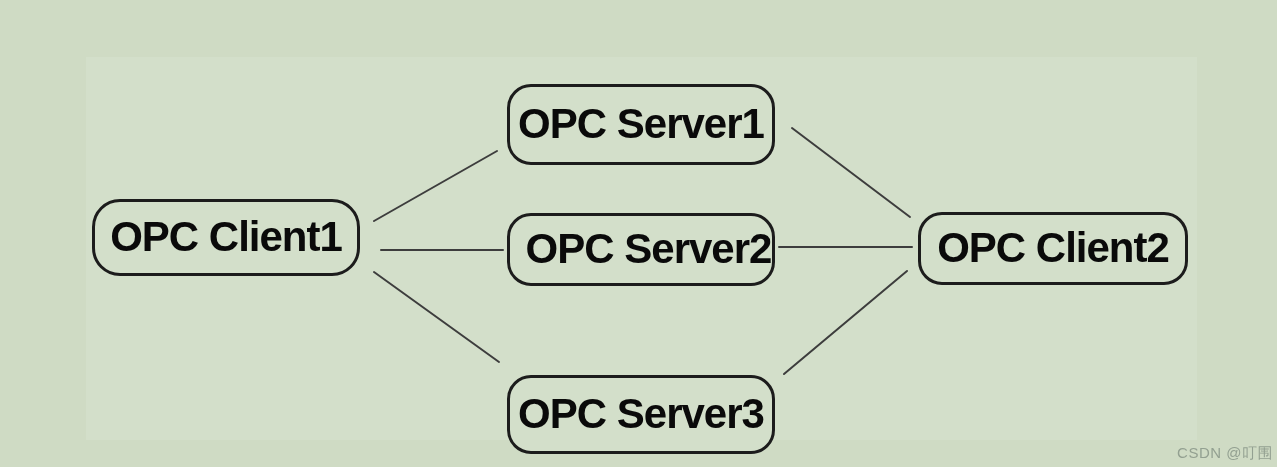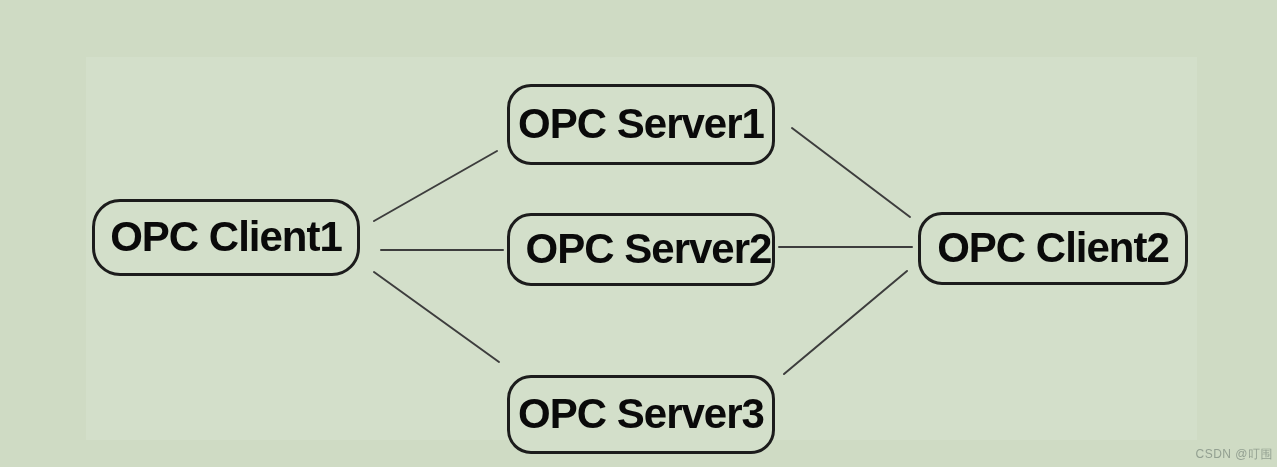--- a/index.html
+++ b/index.html
@@ -46,21 +46,21 @@
     color: #0a0a0a;
     letter-spacing: -1px;
     white-space: nowrap;
     line-height: 1;
     padding-bottom: 2px;
   }
   .watermark {
     position: absolute;
     right: 4px;
     bottom: 4px;
-    font-size: 12px;
+    font-size: 15px;
     color: #93a091;
     letter-spacing: 0.5px;
   }
 </style>
 </head>
 <body>
 
 <div class="screen" style="background: rgb(207, 219, 196);">
   <div class="panel" style="left: 86px; top: 57px; width: 1111px; height: 383px; background: rgb(211, 223, 202);"></div>
 

